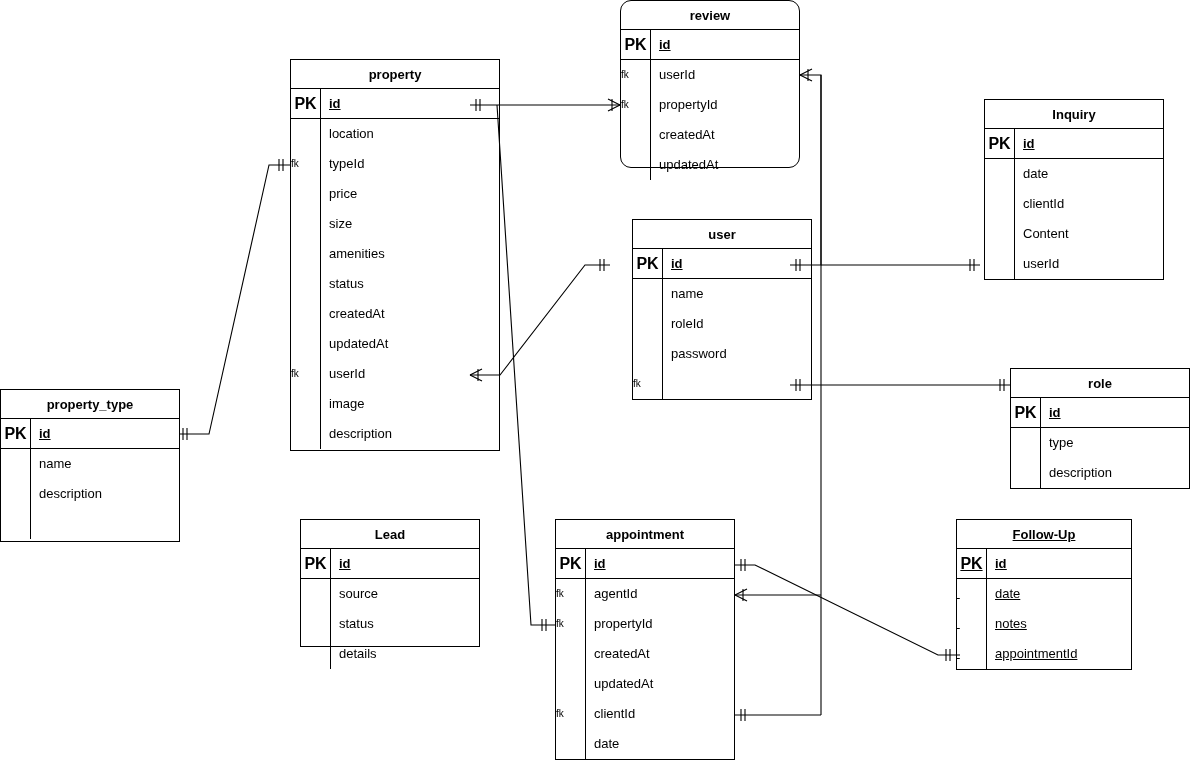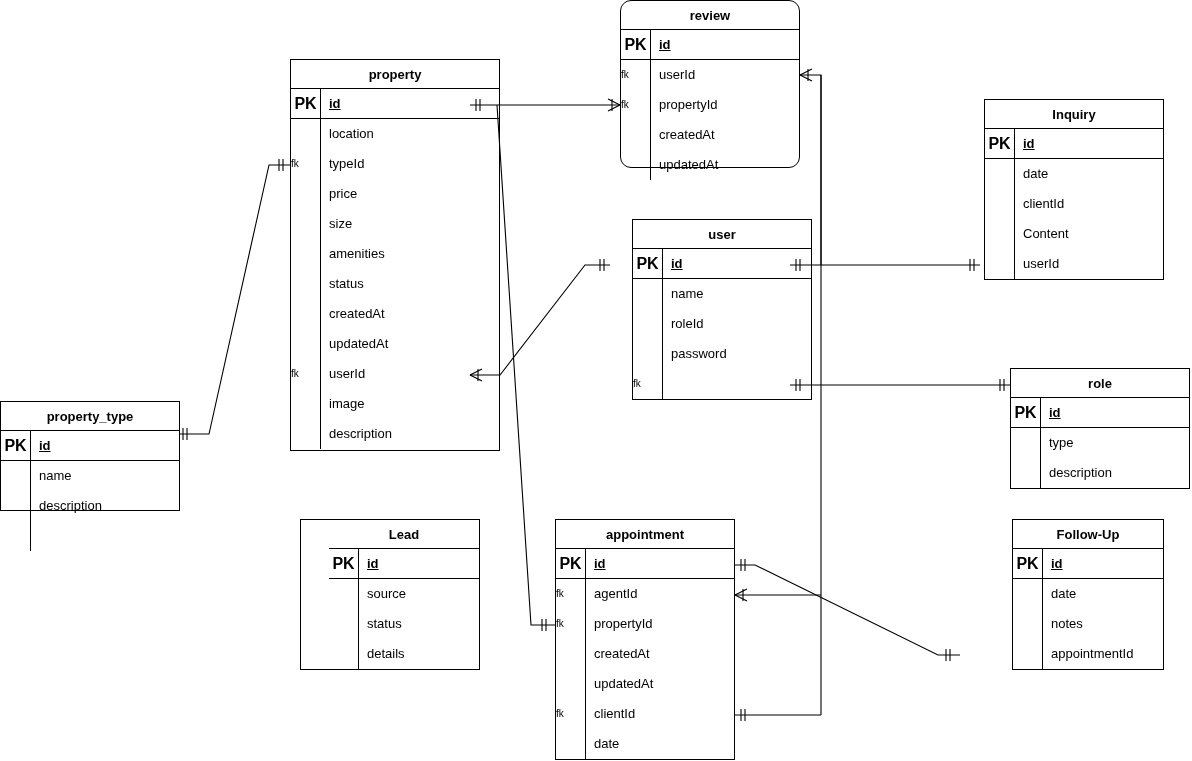--- a/index.html
+++ b/index.html
@@ -96,21 +96,21 @@
   }
   .pad-cell {
     height: 30px;
   }
 </style>
 </head>
 <body>
 
 <div id="canvas">
 
-  <div class="entity" style="left: 0px; top: 389px; width: 180px; height: 110px; margin-top: 12px;">
+  <div class="entity" style="left: 0px; top: 389px; width: 180px; height: 153px;">
       <div class="entity-title">property_type</div>
       <div class="pk-row">
         <div class="key-col">PK</div>
         <div class="name-col">
           <span>id</span>
         </div>
       </div>
       <div class="attr-body">
         <div class="key-col">
           <div class="cell">&nbsp;</div>
@@ -241,21 +241,21 @@
         <div class="key-col">
           <div class="cell">&nbsp;</div>
           <div class="cell">&nbsp;</div>
         </div>
         <div class="name-col">
           <div class="cell">type</div>
           <div class="cell">description</div>
         </div>
       </div>
     </div>
-    <div class="entity" style="left: 300px; top: 519px; width: 180px; height: 151px; padding-left: 28px;">
+    <div class="entity" style="left: 300px; top: 519px; width: 180px; height: 128px;">
       <div class="entity-title">Lead</div>
       <div class="pk-row">
         <div class="key-col">PK</div>
         <div class="name-col">
           <span>id</span>
         </div>
       </div>
       <div class="attr-body">
         <div class="key-col">
           <div class="cell">&nbsp;</div>
@@ -289,21 +289,21 @@
         <div class="name-col">
           <div class="cell">agentId</div>
           <div class="cell">propertyId</div>
           <div class="cell">createdAt</div>
           <div class="cell">updatedAt</div>
           <div class="cell">clientId</div>
           <div class="cell">date</div>
         </div>
       </div>
     </div>
-    <div class="entity" style="left: 1012px; top: 519px; width: 152px; height: 151px;">
+    <div class="entity" style="left: 956px; top: 519px; width: 176px; height: 151px; text-decoration: underline;">
       <div class="entity-title">Follow-Up</div>
       <div class="pk-row">
         <div class="key-col">PK</div>
         <div class="name-col">
           <span>id</span>
         </div>
       </div>
       <div class="attr-body">
         <div class="key-col">
           <div class="cell">&nbsp;</div>

